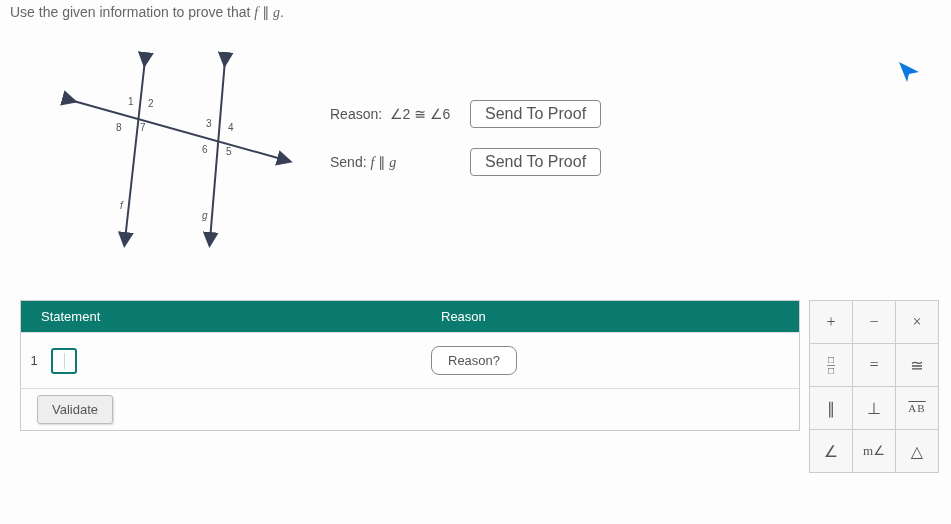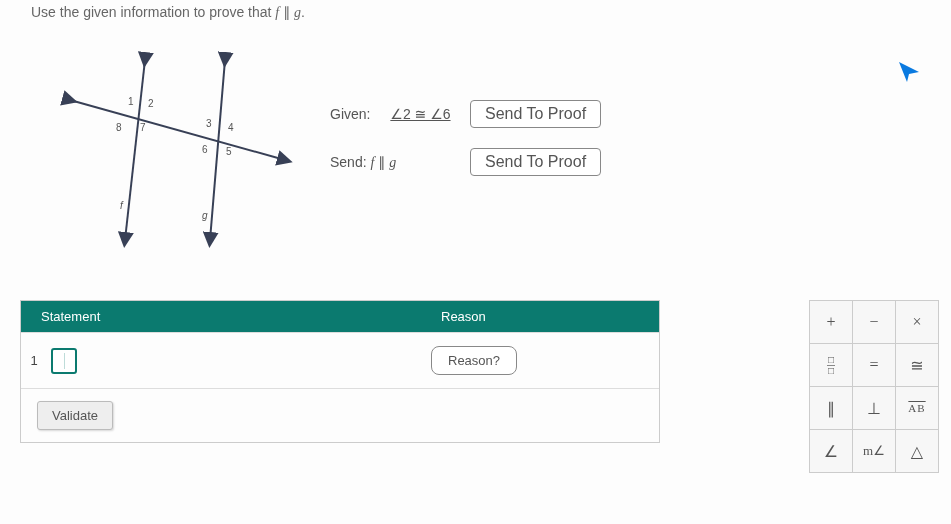--- a/index.html
+++ b/index.html
@@ -11,21 +11,20 @@
     color: #333;
     position: relative;
     overflow: hidden;
     filter: blur(0.3px);
   }
   .instr {
     position: absolute;
     top: 4px; left: 10px;
     font-size: 14px;
     color: #666;
-    margin-left: 21px;
   }
   .instr em { font-style: italic; font-family: "Times New Roman", serif; }
   .diagram {
     position: absolute;
     top: 50px; left: 50px;
     width: 250px; height: 200px;
   }
   .angle-label { position:absolute; font-size:10px; color:#555; font-family: Arial; }
   .given-area {
     position: absolute;
@@ -39,21 +38,21 @@
     border-radius:4px;
     padding:4px 14px;
     font-size:16px;
     color:#555;
     background:#fff;
     cursor:pointer;
   }
   .proof-table {
     position:absolute;
     top: 300px; left: 20px;
-    width: 640px;
+    width: 780px;
     border:1px solid #ccc;
   }
   .proof-header {
     background:#0b7a6f;
     color:#fff;
     display:flex;
     font-size:13px;
   }
   .col-stmt { width: 400px; padding:8px 20px; }
   .col-reason { flex:1; padding:8px 20px; }
@@ -83,21 +82,21 @@
     border:1px solid #888;
     border-radius:8px;
     padding:6px 16px;
     font-size:13px;
     color:#555;
     background:#fff;
     cursor:pointer;
   }
   .validate-row {
     border-top:1px solid #ddd;
-    padding:12px 16px;
+    padding:6px 16px;
   }
   .validate-btn {
     border:1px solid #bbb;
     background:#eee;
     border-radius:3px;
     padding:6px 14px;
     font-size:13px;
     color:#555;
     cursor:pointer;
     box-shadow: 1px 1px 2px rgba(0,0,0,0.15);
@@ -164,22 +163,22 @@
   <span class="angle-label" style="top:72px;left:178px">4</span>
   <span class="angle-label" style="top:94px;left:152px">6</span>
   <span class="angle-label" style="top:96px;left:176px">5</span>
   <span class="angle-label" style="top:150px;left:70px;font-style:italic">f</span>
   <span class="angle-label" style="top:160px;left:152px;font-style:italic">g</span>
 </div>
 
 <div class="given-area">
   <div class="row">
     <div class="lbl">
-      <span>Given:</span>
-      <span style="margin-left:16px;text-decoration:underline;">∠2 ≅ ∠6</span>
+      <span>Reason:</span>
+      <span style="margin-left:4px;">∠2 ≅ ∠6</span>
     </div>
     <button class="btn">Send To Proof</button>
   </div>
   <div class="row">
     <div class="lbl">
       <span>Send:</span>
       <span style="margin-left:0;"><span class="math">f</span><span> ∥ </span><span class="math">g</span></span>
     </div>
     <button class="btn">Send To Proof</button>
   </div>

